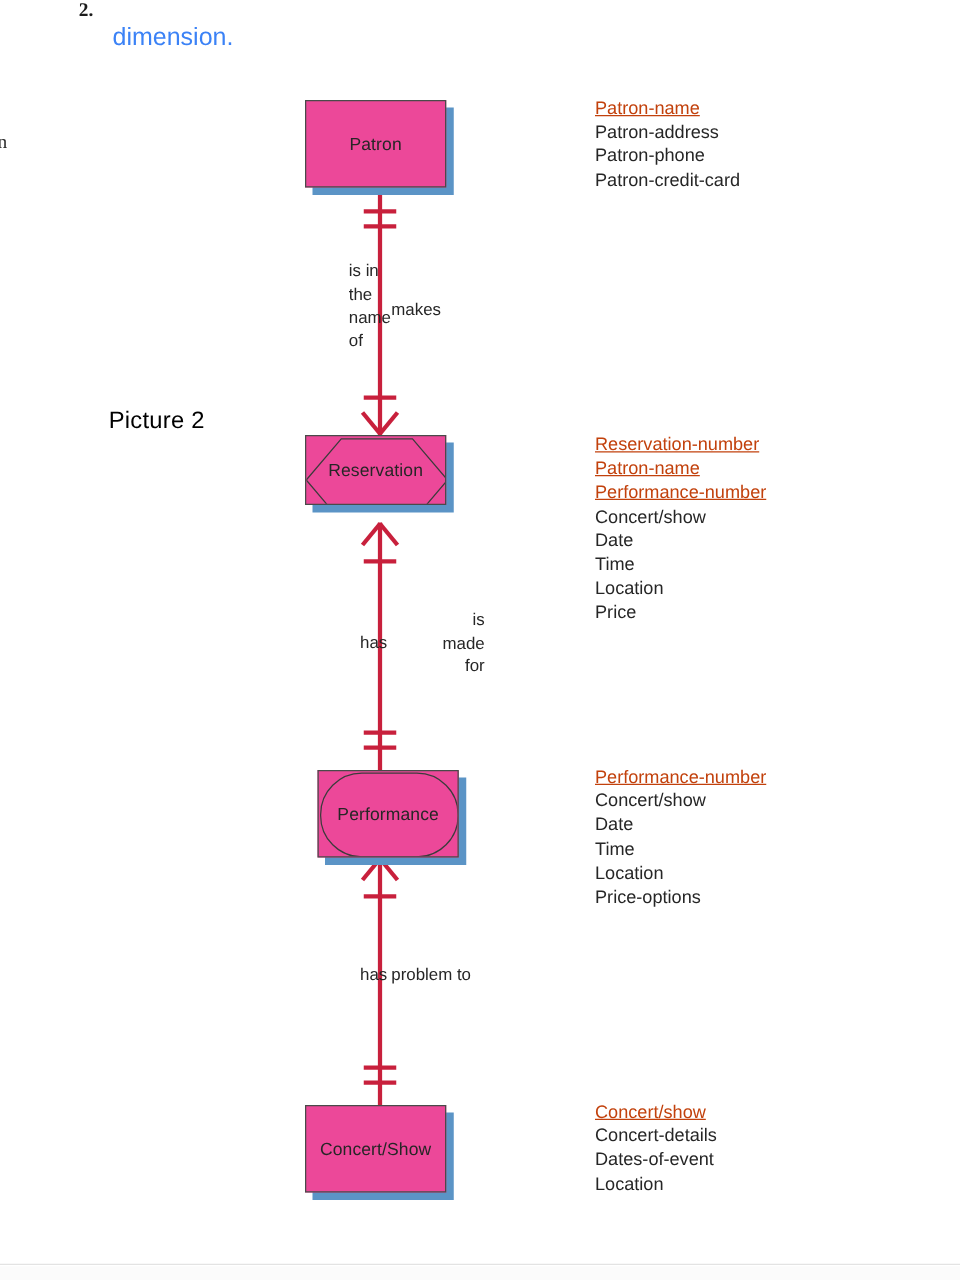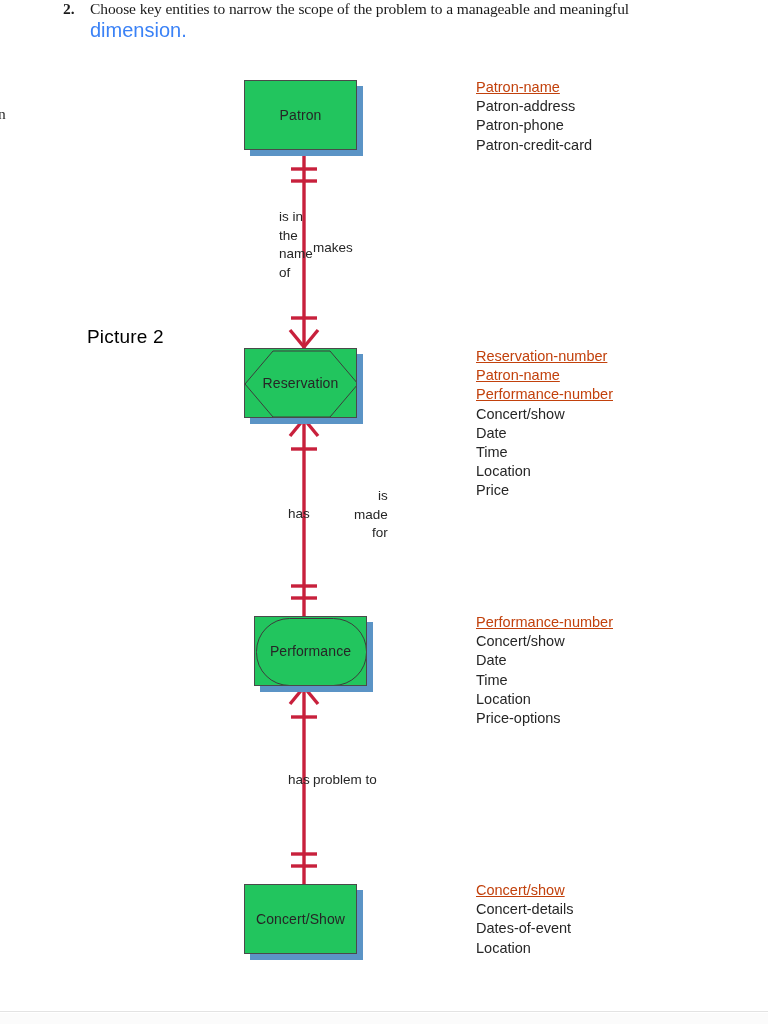--- a/index.html
+++ b/index.html
@@ -98,21 +98,21 @@
     height: 100%;
     background: #5b94c6;
   }
   .entity .face {
     position: absolute;
     left: 0;
     top: 0;
     width: 100%;
     height: 100%;
     box-sizing: border-box;
-    background: #22c55e;
+    background: #ec4899;
     border: 1px solid #4a4a4a;
     overflow: hidden;
   }
   .entity .inner-svg {
     position: absolute;
     left: 0;
     top: 0;
   }
   .entity .ename {
     position: absolute;
@@ -172,21 +172,20 @@
     width: 768px;
     height: 11px;
     background: #fbfbfb;
   }
 </style>
 </head>
 <body>
 
 <div id="instruction">
   <span class="instr-num">2.</span>
-  <span class="instr-l1">Choose key entities to narrow the scope of the problem to a manageable and meaningful</span>
   <span class="instr-l2">dimension.</span>
 </div>
 
 <div class="edge-fragment">n</div>
 
 <div id="picture-caption">Picture 2</div>
 
 <svg id="erd" width="768" height="1024" viewBox="0 0 768 1024" xmlns="http://www.w3.org/2000/svg">
 
   <g stroke="#c8203c" stroke-width="3.4" fill="none" stroke-linecap="butt">
@@ -235,21 +234,21 @@
 </div>
 
 <div class="verb left" style="left:259px; top:208px;">
   <div>is in</div>
   <div>the</div>
   <div>name</div>
   <div>of</div>
 </div>
 <div class="verb right" style="left:313px; top:239px;">makes</div>
 
-<div class="entity" style="left:244px; top:348px; width:113px; height:70px;text-align:right;">
+<div class="entity" style="left:244px; top:348px; width:113px; height:56px;text-align:right;">
   <div class="shadow"></div>
   <div class="face">
     <svg class="inner-svg" width="113" height="70" viewBox="0 0 113 70" xmlns="http://www.w3.org/2000/svg">
       <polygon points="0,35 28,2 85,2 113,35 85,68 28,68" fill="none" stroke="#3c3c3c" stroke-width="1"></polygon>
     </svg>
     <div class="ename">Reservation</div>
   </div>
 </div>
 
 <div class="attr-list" style="left:476px; top:347px;">

